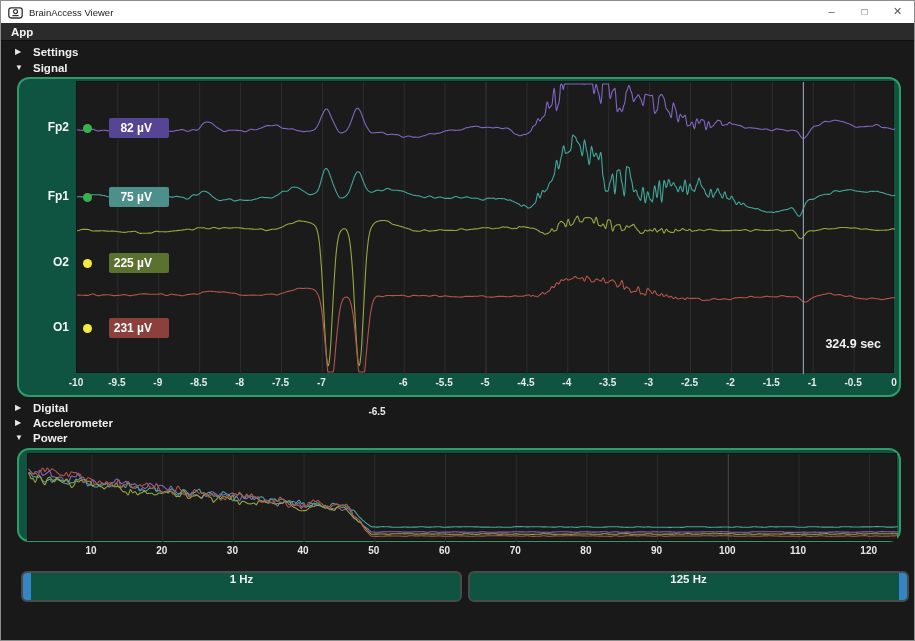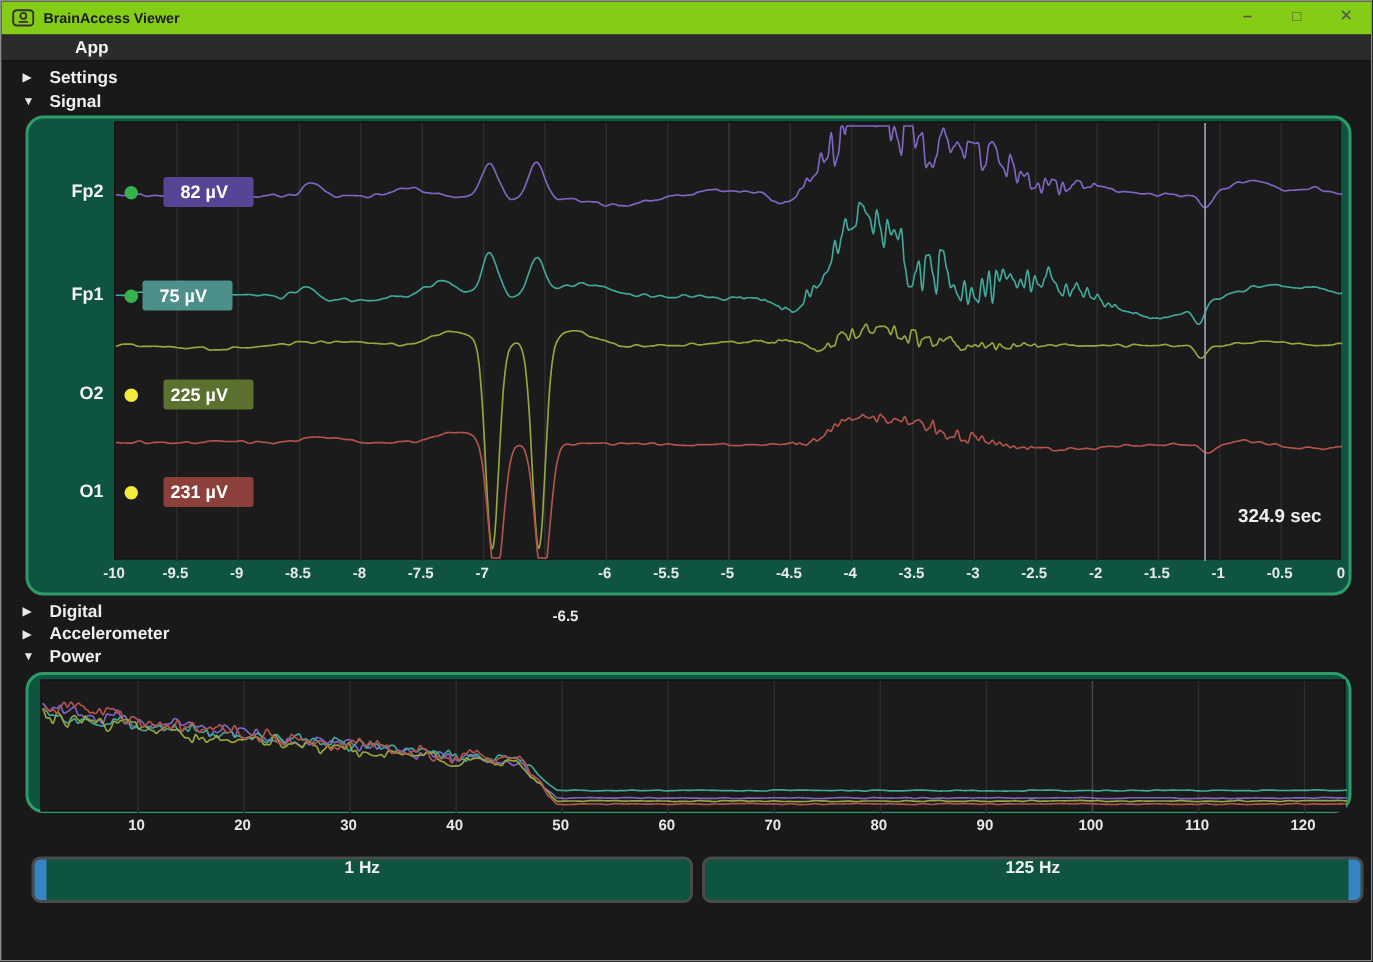--- a/index.html
+++ b/index.html
@@ -1,26 +1,26 @@
 <!DOCTYPE html>
 <html><head>
 <meta charset="utf-8">
 <style>
   html,body{margin:0;padding:0;background:#000;}
   *{box-sizing:border-box;font-family:"Liberation Sans","DejaVu Sans",sans-serif;}
   .window{position:relative;width:915px;height:641px;background:#191919;border:1px solid #8c8c8c;overflow:hidden;}
   
-  .titlebar{position:absolute;top:0;left:0;right:0;height:22px;background:#84cc16;display:flex;align-items:center;font-weight:bold;}
+  .titlebar{position:absolute;top:0;left:0;right:0;height:22px;background:#ffffff;display:flex;align-items:center;}
   .tb-icon{margin-left:7px;width:15px;height:13px;display:inline-block;}
   .tb-title{margin-left:6px;font-size:9.5px;color:#1a1a1a;}
   .tb-controls{position:absolute;right:0;top:0;height:22px;display:flex;}
   .tb-btn{width:33px;height:22px;text-align:center;line-height:21px;color:#555;font-size:11px;cursor:default;}
   
   .menubar{position:absolute;top:22px;left:0;right:0;height:18px;background:#2b2b2b;border-bottom:1px solid #101010;display:flex;align-items:center;}
-  .menu-item{padding:0 21px;font-size:11.5px;font-weight:bold;color:#f2f2f2;margin-left:28px;}
+  .menu-item{padding:0 10px;font-size:11.5px;font-weight:bold;color:#f2f2f2;}
   
   .content{position:absolute;top:40px;left:0;right:0;bottom:0;background:#191919;}
   .sec-row{position:absolute;left:14px;height:15px;display:flex;align-items:center;}
   .sec-arrow{width:12px;font-size:8px;color:#e8e8e8;}
   .sec-label{margin-left:6px;font-size:11.5px;font-weight:bold;color:#efefef;}
   
   .groupbox{position:absolute;left:16px;width:884px;background:#0e5440;border:2px solid #2e9b68;border-radius:12px;}
   .plot{position:absolute;background:#1b1b1b;border:1px solid #141414;}
   .axis-tick{position:absolute;top:0;transform:translateX(-50%);font-size:10px;font-weight:bold;color:#e8e8e8;white-space:nowrap;}
   
@@ -98,21 +98,21 @@
             <path d="M0.0 213.0L0.6 213.0L1.2 213.1L1.8 213.1L2.3 213.1L2.9 213.2L3.5 213.2L4.1 213.3L4.7 213.3L5.3 213.3L5.8 213.3L6.4 213.3L7.0 213.3L7.6 213.4L8.2 213.4L8.8 213.4L9.4 213.4L9.9 213.4L10.5 213.4L11.1 213.4L11.7 213.2L12.3 213.0L12.9 212.8L13.4 212.6L14.0 212.4L14.6 212.2L15.2 212.0L15.8 212.0L16.4 212.0L17.0 212.2L17.5 212.4L18.1 212.7L18.7 213.0L19.3 213.2L19.9 213.4L20.5 213.6L21.0 213.7L21.6 213.6L22.2 213.6L22.8 213.5L23.4 213.3L24.0 213.2L24.6 213.1L25.1 213.0L25.7 212.9L26.3 212.9L26.9 212.9L27.5 212.9L28.1 212.9L28.7 212.8L29.2 212.8L29.8 212.8L30.4 212.8L31.0 212.8L31.6 212.8L32.2 212.8L32.7 212.9L33.3 213.0L33.9 213.1L34.5 213.3L35.1 213.4L35.7 213.5L36.3 213.6L36.8 213.6L37.4 213.6L38.0 213.6L38.6 213.5L39.2 213.5L39.8 213.5L40.3 213.4L40.9 213.4L41.5 213.4L42.1 213.3L42.7 213.3L43.3 213.2L43.9 213.1L44.4 213.0L45.0 212.9L45.6 212.8L46.2 212.7L46.8 212.6L47.4 212.6L47.9 212.6L48.5 212.7L49.1 212.8L49.7 213.0L50.3 213.2L50.9 213.4L51.5 213.5L52.0 213.6L52.6 213.6L53.2 213.6L53.8 213.6L54.4 213.5L55.0 213.4L55.5 213.3L56.1 213.2L56.7 213.1L57.3 213.0L57.9 213.0L58.5 212.9L59.1 212.9L59.6 212.7L60.2 212.6L60.8 212.4L61.4 212.2L62.0 212.1L62.6 212.0L63.1 212.0L63.7 212.0L64.3 212.0L64.9 211.9L65.5 211.9L66.1 211.9L66.7 211.9L67.2 211.9L67.8 211.9L68.4 211.9L69.0 211.9L69.6 211.9L70.2 212.0L70.7 212.1L71.3 212.1L71.9 212.2L72.5 212.2L73.1 212.3L73.7 212.3L74.3 212.3L74.8 212.3L75.4 212.3L76.0 212.3L76.6 212.3L77.2 212.3L77.8 212.3L78.4 212.3L78.9 212.3L79.5 212.3L80.1 212.3L80.7 212.2L81.3 212.2L81.9 212.1L82.4 212.0L83.0 211.9L83.6 211.9L84.2 211.9L84.8 212.0L85.4 212.1L86.0 212.3L86.5 212.6L87.1 212.8L87.7 213.1L88.3 213.3L88.9 213.5L89.5 213.5L90.0 213.5L90.6 213.4L91.2 213.2L91.8 213.0L92.4 212.8L93.0 212.6L93.6 212.4L94.1 212.3L94.7 212.3L95.3 212.3L95.9 212.4L96.5 212.5L97.1 212.6L97.6 212.7L98.2 212.8L98.8 212.9L99.4 212.9L100.0 213.0L100.6 213.0L101.2 213.1L101.7 213.2L102.3 213.3L102.9 213.4L103.5 213.5L104.1 213.6L104.7 213.7L105.2 213.7L105.8 213.7L106.4 213.6L107.0 213.4L107.6 213.2L108.2 213.1L108.8 212.9L109.3 212.8L109.9 212.6L110.5 212.6L111.1 212.5L111.7 212.4L112.3 212.4L112.8 212.3L113.4 212.2L114.0 212.2L114.6 212.1L115.2 212.0L115.8 211.9L116.4 211.9L116.9 211.9L117.5 211.9L118.1 212.0L118.7 212.1L119.3 212.1L119.9 212.2L120.4 212.2L121.0 212.1L121.6 212.0L122.2 211.8L122.8 211.5L123.4 211.2L124.0 210.9L124.5 210.6L125.1 210.3L125.7 210.1L126.3 210.0L126.9 209.9L127.5 209.8L128.1 209.7L128.6 209.7L129.2 209.6L129.8 209.5L130.4 209.5L131.0 209.4L131.6 209.4L132.1 209.3L132.7 209.3L133.3 209.3L133.9 209.3L134.5 209.4L135.1 209.4L135.7 209.4L136.2 209.5L136.8 209.5L137.4 209.5L138.0 209.5L138.6 209.6L139.2 209.7L139.7 209.8L140.3 209.9L140.9 210.0L141.5 210.1L142.1 210.1L142.7 210.1L143.3 210.1L143.8 210.1L144.4 210.0L145.0 210.0L145.6 209.9L146.2 209.9L146.8 209.9L147.3 209.9L147.9 210.0L148.5 210.1L149.1 210.2L149.7 210.3L150.3 210.4L150.9 210.5L151.4 210.7L152.0 210.8L152.6 210.9L153.2 210.9L153.8 211.0L154.4 211.0L154.9 211.0L155.5 211.1L156.1 211.1L156.7 211.1L157.3 211.2L157.9 211.2L158.5 211.4L159.0 211.5L159.6 211.8L160.2 212.0L160.8 212.3L161.4 212.5L162.0 212.7L162.5 212.9L163.1 213.0L163.7 213.1L164.3 213.1L164.9 213.2L165.5 213.2L166.1 213.3L166.6 213.3L167.2 213.4L167.8 213.4L168.4 213.4L169.0 213.5L169.6 213.4L170.1 213.4L170.7 213.3L171.3 213.2L171.9 213.2L172.5 213.1L173.1 213.1L173.7 213.1L174.2 213.1L174.8 213.1L175.4 213.1L176.0 213.1L176.6 213.1L177.2 213.1L177.7 213.1L178.3 213.1L178.9 213.2L179.5 213.2L180.1 213.2L180.7 213.2L181.3 213.3L181.8 213.3L182.4 213.3L183.0 213.3L183.6 213.4L184.2 213.4L184.8 213.3L185.4 213.2L185.9 213.1L186.5 212.9L187.1 212.7L187.7 212.6L188.3 212.4L188.9 212.3L189.4 212.3L190.0 212.3L190.6 212.2L191.2 212.2L191.8 212.2L192.4 212.2L193.0 212.1L193.5 212.1L194.1 212.1L194.7 212.0L195.3 212.0L195.9 212.1L196.5 212.3L197.0 212.4L197.6 212.6L198.2 212.8L198.8 212.9L199.4 213.0L200.0 213.0L200.6 212.9L201.1 212.7L201.7 212.5L202.3 212.3L202.9 212.0L203.5 211.8L204.1 211.5L204.6 211.3L205.2 211.2L205.8 211.1L206.4 210.9L207.0 210.7L207.6 210.5L208.2 210.3L208.7 210.1L209.3 209.9L209.9 209.7L210.5 209.5L211.1 209.4L211.7 209.3L212.2 209.1L212.8 209.0L213.4 208.9L214.0 208.8L214.6 208.7L215.2 208.5L215.8 208.4L216.3 208.1L216.9 207.9L217.5 207.7L218.1 207.5L218.7 207.2L219.3 207.0L219.8 206.8L220.4 206.6L221.0 206.4L221.6 206.3L222.2 206.3L222.8 206.3L223.4 206.3L223.9 206.4L224.5 206.4L225.1 206.5L225.7 206.5L226.3 206.5L226.9 206.4L227.4 206.4L228.0 206.3L228.6 206.3L229.2 206.3L229.8 206.3L230.4 206.3L231.0 206.3L231.5 206.4L232.1 206.4L232.7 206.5L233.3 206.6L233.9 206.7L234.5 206.8L235.1 206.9L235.6 207.1L236.2 207.3L236.8 207.6L237.4 207.9L238.0 208.3L238.6 208.8L239.1 209.5L239.7 210.3L240.3 211.2L240.9 212.4L241.5 213.8L242.1 215.5L242.7 217.5L243.2 220.0L243.8 223.0L244.4 226.6L245.0 230.7L245.6 235.3L246.2 240.6L246.7 246.3L247.3 252.5L247.9 259.0L248.5 265.6L249.1 272.2L249.7 278.6L250.3 284.7L250.8 290.0L251.4 290.0L252.0 290.0L252.6 290.0L253.2 290.0L253.8 290.0L254.3 290.0L254.9 290.0L255.5 290.0L256.1 290.0L256.7 287.6L257.3 281.7L257.9 275.4L258.4 268.9L259.0 262.3L259.6 255.9L260.2 249.9L260.8 244.2L261.4 239.0L261.9 234.4L262.5 230.4L263.1 226.9L263.7 224.0L264.3 221.7L264.9 219.8L265.5 218.3L266.0 217.2L266.6 216.4L267.2 215.9L267.8 215.5L268.4 215.2L269.0 215.1L269.5 215.1L270.1 215.2L270.7 215.5L271.3 216.0L271.9 216.7L272.5 217.7L273.1 219.1L273.6 220.9L274.2 223.0L274.8 225.7L275.4 228.8L276.0 232.4L276.6 236.7L277.1 241.5L277.7 246.8L278.3 252.7L278.9 259.0L279.5 265.6L280.1 272.3L280.7 279.0L281.2 285.4L281.8 290.0L282.4 290.0L283.0 290.0L283.6 290.0L284.2 290.0L284.8 290.0L285.3 290.0L285.9 290.0L286.5 290.0L287.1 290.0L287.7 289.6L288.3 283.6L288.8 277.3L289.4 270.7L290.0 264.0L290.6 257.6L291.2 251.4L291.8 245.6L292.4 240.4L292.9 235.6L293.5 231.5L294.1 227.9L294.7 224.9L295.3 222.3L295.9 220.3L296.4 218.6L297.0 217.3L297.6 216.3L298.2 215.6L298.8 215.0L299.4 214.6L300.0 214.3L300.5 214.1L301.1 214.0L301.7 214.1L302.3 214.1L302.9 214.3L303.5 214.4L304.0 214.5L304.6 214.6L305.2 214.6L305.8 214.6L306.4 214.5L307.0 214.3L307.6 214.1L308.1 213.9L308.7 213.8L309.3 213.6L309.9 213.5L310.5 213.5L311.1 213.5L311.6 213.5L312.2 213.5L312.8 213.5L313.4 213.5L314.0 213.5L314.6 213.6L315.2 213.6L315.7 213.6L316.3 213.6L316.9 213.6L317.5 213.5L318.1 213.5L318.7 213.5L319.2 213.5L319.8 213.5L320.4 213.5L321.0 213.5L321.6 213.5L322.2 213.5L322.8 213.4L323.3 213.4L323.9 213.4L324.5 213.4L325.1 213.3L325.7 213.3L326.3 213.3L326.8 213.4L327.4 213.5L328.0 213.7L328.6 213.9L329.2 214.1L329.8 214.3L330.4 214.5L330.9 214.6L331.5 214.7L332.1 214.6L332.7 214.5L333.3 214.3L333.9 214.1L334.5 213.9L335.0 213.7L335.6 213.5L336.2 213.4L336.8 213.4L337.4 213.4L338.0 213.4L338.5 213.5L339.1 213.5L339.7 213.6L340.3 213.6L340.9 213.7L341.5 213.7L342.1 213.7L342.6 213.7L343.2 213.7L343.8 213.6L344.4 213.6L345.0 213.6L345.6 213.5L346.1 213.5L346.7 213.5L347.3 213.5L347.9 213.5L348.5 213.6L349.1 213.7L349.7 213.8L350.2 213.9L350.8 214.0L351.4 214.1L352.0 214.2L352.6 214.2L353.2 214.1L353.7 214.1L354.3 213.9L354.9 213.8L355.5 213.6L356.1 213.5L356.7 213.4L357.3 213.3L357.8 213.2L358.4 213.3L359.0 213.4L359.6 213.6L360.2 213.8L360.8 214.1L361.3 214.3L361.9 214.5L362.5 214.6L363.1 214.6L363.7 214.6L364.3 214.6L364.9 214.5L365.4 214.3L366.0 214.2L366.6 214.1L367.2 214.0L367.8 213.9L368.4 213.9L368.9 213.9L369.5 214.0L370.1 214.1L370.7 214.2L371.3 214.3L371.9 214.4L372.5 214.5L373.0 214.6L373.6 214.6L374.2 214.6L374.8 214.7L375.4 214.7L376.0 214.8L376.5 214.8L377.1 214.8L377.7 214.9L378.3 214.9L378.9 214.9L379.5 214.9L380.1 215.0L380.6 215.0L381.2 215.0L381.8 215.0L382.4 215.0L383.0 215.0L383.6 215.1L384.2 215.1L384.7 215.1L385.3 215.0L385.9 214.9L386.5 214.8L387.1 214.7L387.7 214.5L388.2 214.4L388.8 214.4L389.4 214.4L390.0 214.4L390.6 214.4L391.2 214.4L391.8 214.4L392.3 214.4L392.9 214.4L393.5 214.4L394.1 214.4L394.7 214.5L395.3 214.5L395.8 214.4L396.4 214.4L397.0 214.3L397.6 214.3L398.2 214.3L398.8 214.2L399.4 214.2L399.9 214.2L400.5 214.2L401.1 214.2L401.7 214.1L402.3 214.0L402.9 213.9L403.4 213.8L404.0 213.8L404.6 213.7L405.2 213.7L405.8 213.7L406.4 213.9L407.0 214.0L407.5 214.2L408.1 214.4L408.7 214.7L409.3 214.9L409.9 215.0L410.5 215.0L411.0 215.0L411.6 215.0L412.2 215.0L412.8 215.0L413.4 215.1L414.0 215.1L414.6 215.1L415.1 215.1L415.7 215.1L416.3 215.1L416.9 215.0L417.5 215.0L418.1 214.9L418.6 214.8L419.2 214.6L419.8 214.5L420.4 214.4L421.0 214.4L421.6 214.4L422.2 214.4L422.7 214.4L423.3 214.4L423.9 214.4L424.5 214.4L425.1 214.4L425.7 214.4L426.2 214.4L426.8 214.4L427.4 214.5L428.0 214.5L428.6 214.6L429.2 214.7L429.8 214.8L430.3 214.8L430.9 214.8L431.5 214.8L432.1 214.8L432.7 214.7L433.3 214.6L433.8 214.6L434.4 214.5L435.0 214.4L435.6 214.2L436.2 214.0L436.8 213.9L437.4 213.8L437.9 213.9L438.5 213.9L439.1 213.9L439.7 214.0L440.3 214.1L440.9 214.2L441.5 214.3L442.0 214.3L442.6 214.3L443.2 214.3L443.8 214.3L444.4 214.3L445.0 214.2L445.5 214.1L446.1 214.1L446.7 214.1L447.3 214.0L447.9 213.8L448.5 213.6L449.1 213.4L449.6 213.3L450.2 213.2L450.8 213.0L451.4 212.9L452.0 213.0L452.6 213.4L453.1 213.9L453.7 214.2L454.3 214.2L454.9 213.8L455.5 213.5L456.1 213.4L456.7 213.7L457.2 214.0L457.8 214.2L458.4 214.2L459.0 214.3L459.6 214.6L460.2 214.8L460.7 214.8L461.3 214.3L461.9 213.7L462.5 213.1L463.1 212.7L463.7 212.3L464.3 211.6L464.8 211.0L465.4 210.5L466.0 210.7L466.6 211.3L467.2 211.9L467.8 212.0L468.3 211.7L468.9 211.2L469.5 210.7L470.1 210.2L470.7 209.8L471.3 209.4L471.9 209.0L472.4 208.5L473.0 207.8L473.6 206.6L474.2 205.4L474.8 204.6L475.4 204.5L475.9 205.0L476.5 205.5L477.1 205.5L477.7 204.6L478.3 203.2L478.9 201.6L479.5 200.7L480.0 200.7L480.6 201.3L481.2 201.9L481.8 202.0L482.4 201.2L483.0 199.9L483.5 198.7L484.1 197.9L484.7 197.8L485.3 198.1L485.9 198.5L486.5 198.4L487.1 198.0L487.6 197.5L488.2 197.1L488.8 196.7L489.4 196.7L490.0 197.2L490.6 197.8L491.2 198.1L491.7 198.0L492.3 197.7L492.9 197.5L493.5 197.3L494.1 197.2L494.7 196.9L495.2 196.6L495.8 196.4L496.4 196.0L497.0 195.4L497.6 194.7L498.2 194.4L498.8 194.6L499.3 195.3L499.9 195.9L500.5 196.2L501.1 196.2L501.7 196.5L502.3 196.7L502.8 196.7L503.4 196.5L504.0 196.1L504.6 195.7L505.2 195.6L505.8 196.1L506.4 197.3L506.9 198.5L507.5 199.2L508.1 198.5L508.7 196.7L509.3 194.9L509.9 194.1L510.4 194.5L511.0 195.2L511.6 196.0L512.2 196.3L512.8 196.9L513.4 198.1L514.0 199.3L514.5 199.9L515.1 199.9L515.7 199.8L516.3 199.7L516.9 199.6L517.5 199.3L518.0 198.3L518.6 197.4L519.2 197.0L519.8 197.1L520.4 197.3L521.0 197.6L521.6 197.9L522.1 198.2L522.7 198.5L523.3 198.8L523.9 199.1L524.5 198.7L525.1 197.5L525.6 196.3L526.2 195.8L526.8 196.7L527.4 198.4L528.0 200.1L528.6 201.0L529.2 201.0L529.7 200.7L530.3 200.4L530.9 200.4L531.5 200.2L532.1 199.6L532.7 198.9L533.2 198.6L533.8 198.5L534.4 198.2L535.0 197.9L535.6 197.8L536.2 198.1L536.8 198.8L537.3 199.5L537.9 200.0L538.5 200.9L539.1 202.5L539.7 204.1L540.3 205.0L540.9 204.9L541.4 204.3L542.0 203.7L542.6 203.4L543.2 202.6L543.8 200.9L544.4 199.2L544.9 198.3L545.5 199.7L546.1 202.7L546.7 205.8L547.3 207.3L547.9 206.9L548.5 206.0L549.0 205.1L549.6 204.9L550.2 205.2L550.8 205.7L551.4 206.1L552.0 206.4L552.5 207.2L553.1 208.6L553.7 210.0L554.3 210.6L554.9 210.4L555.5 210.0L556.1 209.6L556.6 209.5L557.2 209.4L557.8 209.4L558.4 209.4L559.0 209.4L559.6 208.7L560.1 207.0L560.7 205.4L561.3 204.7L561.9 206.0L562.5 208.4L563.1 210.8L563.7 211.9L564.2 211.9L564.8 211.8L565.4 211.6L566.0 211.7L566.6 212.0L567.2 212.5L567.7 213.0L568.3 213.3L568.9 212.2L569.5 209.7L570.1 207.3L570.7 206.3L571.3 206.7L571.8 207.4L572.4 208.2L573.0 208.6L573.6 209.1L574.2 210.2L574.8 211.2L575.3 211.6L575.9 211.2L576.5 210.1L577.1 209.1L577.7 208.7L578.3 209.4L578.9 210.7L579.4 211.9L580.0 212.6L580.6 212.8L581.2 213.2L581.8 213.5L582.4 213.7L582.9 213.4L583.5 212.6L584.1 211.9L584.7 211.6L585.3 212.2L585.9 213.1L586.5 214.1L587.0 214.5L587.6 214.3L588.2 213.7L588.8 213.0L589.4 212.8L590.0 213.2L590.6 214.0L591.1 214.7L591.7 215.2L592.3 215.1L592.9 214.7L593.5 214.3L594.1 214.3L594.6 214.7L595.2 215.4L595.8 216.1L596.4 216.5L597.0 216.3L597.6 215.8L598.2 215.4L598.7 215.3L599.3 215.7L599.9 216.3L600.5 216.8L601.1 217.0L601.7 216.9L602.2 216.7L602.8 216.6L603.4 216.4L604.0 216.3L604.6 216.2L605.2 216.0L605.8 216.0L606.3 216.3L606.9 216.8L607.5 217.2L608.1 217.4L608.7 217.1L609.3 216.5L609.8 216.0L610.4 215.7L611.0 215.9L611.6 216.2L612.2 216.5L612.8 216.5L613.4 216.5L613.9 216.5L614.5 216.4L615.1 216.4L615.7 216.4L616.3 216.4L616.9 216.4L617.4 216.4L618.0 216.4L618.6 216.3L619.2 216.3L619.8 216.3L620.4 216.3L621.0 216.3L621.5 216.4L622.1 216.5L622.7 216.9L623.3 217.3L623.9 217.8L624.5 218.1L625.0 218.3L625.6 218.5L626.2 218.5L626.8 218.5L627.4 218.5L628.0 218.4L628.6 218.3L629.1 218.2L629.7 218.1L630.3 218.1L630.9 218.2L631.5 218.2L632.1 218.1L632.6 218.0L633.2 217.8L633.8 217.6L634.4 217.3L635.0 217.0L635.6 216.7L636.2 216.6L636.7 216.5L637.3 216.5L637.9 216.7L638.5 216.8L639.1 217.0L639.7 217.1L640.3 217.3L640.8 217.4L641.4 217.5L642.0 217.5L642.6 217.5L643.2 217.4L643.8 217.4L644.3 217.3L644.9 217.2L645.5 217.1L646.1 217.0L646.7 216.9L647.3 216.9L647.9 216.9L648.4 217.0L649.0 217.1L649.6 217.2L650.2 217.3L650.8 217.4L651.4 217.5L651.9 217.6L652.5 217.6L653.1 217.5L653.7 217.4L654.3 217.2L654.9 216.9L655.5 216.7L656.0 216.4L656.6 216.2L657.2 216.0L657.8 216.0L658.4 215.9L659.0 215.9L659.5 215.8L660.1 215.8L660.7 215.7L661.3 215.6L661.9 215.6L662.5 215.5L663.1 215.5L663.6 215.5L664.2 215.5L664.8 215.5L665.4 215.6L666.0 215.7L666.6 215.7L667.1 215.8L667.7 215.8L668.3 215.8L668.9 215.7L669.5 215.6L670.1 215.4L670.7 215.2L671.2 215.0L671.8 214.8L672.4 214.6L673.0 214.5L673.6 214.4L674.2 214.4L674.7 214.5L675.3 214.6L675.9 214.8L676.5 214.9L677.1 215.1L677.7 215.2L678.3 215.3L678.8 215.3L679.4 215.2L680.0 215.2L680.6 215.2L681.2 215.3L681.8 215.3L682.3 215.3L682.9 215.3L683.5 215.3L684.1 215.3L684.7 215.2L685.3 215.1L685.9 215.0L686.4 214.9L687.0 214.7L687.6 214.6L688.2 214.5L688.8 214.4L689.4 214.3L689.9 214.3L690.5 214.4L691.1 214.4L691.7 214.5L692.3 214.6L692.9 214.7L693.5 214.8L694.0 214.8L694.6 214.8L695.2 214.8L695.8 214.8L696.4 214.8L697.0 214.8L697.6 214.8L698.1 214.9L698.7 214.9L699.3 214.9L699.9 214.9L700.5 214.8L701.1 214.7L701.6 214.5L702.2 214.3L702.8 214.1L703.4 213.9L704.0 213.8L704.6 213.6L705.2 213.6L705.7 213.6L706.3 213.7L706.9 213.9L707.5 214.0L708.1 214.2L708.7 214.3L709.2 214.5L709.8 214.6L710.4 214.6L711.0 214.6L711.6 214.6L712.2 214.6L712.8 214.7L713.3 214.7L713.9 214.7L714.5 214.7L715.1 214.8L715.7 214.8L716.3 214.9L716.8 214.9L717.4 214.8L718.0 214.8L718.6 214.7L719.2 214.7L719.8 214.8L720.4 215.0L720.9 215.3L721.5 215.7L722.1 216.2L722.7 216.7L723.3 217.2L723.9 217.8L724.4 218.3L725.0 218.8L725.6 219.2L726.2 219.5L726.8 219.7L727.4 219.9L728.0 220.0L728.5 220.0L729.1 219.9L729.7 219.7L730.3 219.4L730.9 219.1L731.5 218.7L732.0 218.2L732.6 217.7L733.2 217.3L733.8 216.9L734.4 216.5L735.0 216.1L735.6 215.8L736.1 215.5L736.7 215.2L737.3 214.9L737.9 214.7L738.5 214.4L739.1 214.2L739.6 214.1L740.2 213.9L740.8 213.8L741.4 213.7L742.0 213.6L742.6 213.5L743.2 213.3L743.7 213.2L744.3 213.0L744.9 212.8L745.5 212.6L746.1 212.4L746.7 212.3L747.3 212.3L747.8 212.2L748.4 212.1L749.0 211.9L749.6 211.8L750.2 211.6L750.8 211.5L751.3 211.3L751.9 211.2L752.5 211.2L753.1 211.3L753.7 211.4L754.3 211.6L754.9 211.9L755.4 212.2L756.0 212.4L756.6 212.7L757.2 212.9L757.8 213.0L758.4 213.0L758.9 212.9L759.5 212.9L760.1 212.8L760.7 212.7L761.3 212.6L761.9 212.6L762.5 212.6L763.0 212.6L763.6 212.7L764.2 212.9L764.8 213.1L765.4 213.4L766.0 213.6L766.5 213.9L767.1 214.1L767.7 214.3L768.3 214.4L768.9 214.5L769.5 214.5L770.1 214.4L770.6 214.3L771.2 214.1L771.8 214.0L772.4 213.9L773.0 213.9L773.6 214.0L774.1 214.1L774.7 214.3L775.3 214.5L775.9 214.8L776.5 215.1L777.1 215.4L777.7 215.6L778.2 215.8L778.8 215.9L779.4 216.0L780.0 216.1L780.6 216.2L781.2 216.3L781.7 216.3L782.3 216.4L782.9 216.5L783.5 216.6L784.1 216.6L784.7 216.7L785.3 216.7L785.8 216.8L786.4 216.9L787.0 216.9L787.6 217.0L788.2 217.0L788.8 217.1L789.3 217.1L789.9 217.1L790.5 217.0L791.1 216.9L791.7 216.7L792.3 216.5L792.9 216.3L793.4 216.2L794.0 216.1L794.6 216.0L795.2 216.1L795.8 216.1L796.4 216.2L797.0 216.3L797.5 216.5L798.1 216.6L798.7 216.7L799.3 216.7L799.9 216.7L800.5 216.8L801.0 216.8L801.6 217.0L802.2 217.1L802.8 217.2L803.4 217.4L804.0 217.5L804.6 217.6L805.1 217.6L805.7 217.5L806.3 217.4L806.9 217.3L807.5 217.2L808.1 217.0L808.6 216.9L809.2 216.7L809.8 216.6L810.4 216.6L811.0 216.5L811.6 216.5L812.2 216.4L812.7 216.2L813.3 216.1L813.9 216.0L814.5 215.9L815.1 215.8L815.7 215.8L816.2 215.7L816.8 215.7L817.4 215.7L818.0 215.7" fill="none" stroke="#b2544b" stroke-width="1.1" stroke-linejoin="round"></path>
             <line x1="726.3839999999999" x2="726.3839999999999" y1="0" y2="292" stroke="#9298ac" stroke-width="1.2"></line>
           </svg>
       </div>
       <div id="chan-layer">
           <div class="chan-label" style="left: 4px; top: 41px;">Fp2</div>
           <div class="chan-dot" style="left: 64px; top: 44.5px; background: rgb(56, 178, 77);"></div>
           <div class="chan-badge" style="left: 90px; top: 39px; background: rgb(86, 68, 148);">82 µV</div>
           <div class="chan-label" style="left: 4px; top: 110px;">Fp1</div>
           <div class="chan-dot" style="left: 64px; top: 113.5px; background: rgb(56, 178, 77);"></div>
-          <div class="chan-badge" style="left: 76px; top: 108px; background: rgb(77, 143, 138);">75 µV</div>
+          <div class="chan-badge" style="left: 90px; top: 108px; background: rgb(77, 143, 138);">75 µV</div>
           <div class="chan-label" style="left: 4px; top: 176px;">O2</div>
           <div class="chan-dot" style="left: 64px; top: 179.5px; background: rgb(244, 234, 61);"></div>
           <div class="chan-badge" style="left: 90px; top: 174px; background: rgb(90, 113, 48);">225 µV</div>
           <div class="chan-label" style="left: 4px; top: 241px;">O1</div>
           <div class="chan-dot" style="left: 64px; top: 244.5px; background: rgb(244, 234, 61);"></div>
           <div class="chan-badge" style="left: 90px; top: 239px; background: rgb(140, 64, 60);">231 µV</div>
         </div>
       <div id="signal-axis" style="position:absolute;left:0;top:298px;right:0;height:16px;">
           <span class="axis-tick" style="left: 57px;">-10</span>
           <span class="axis-tick" style="left: 97.9px;">-9.5</span>

